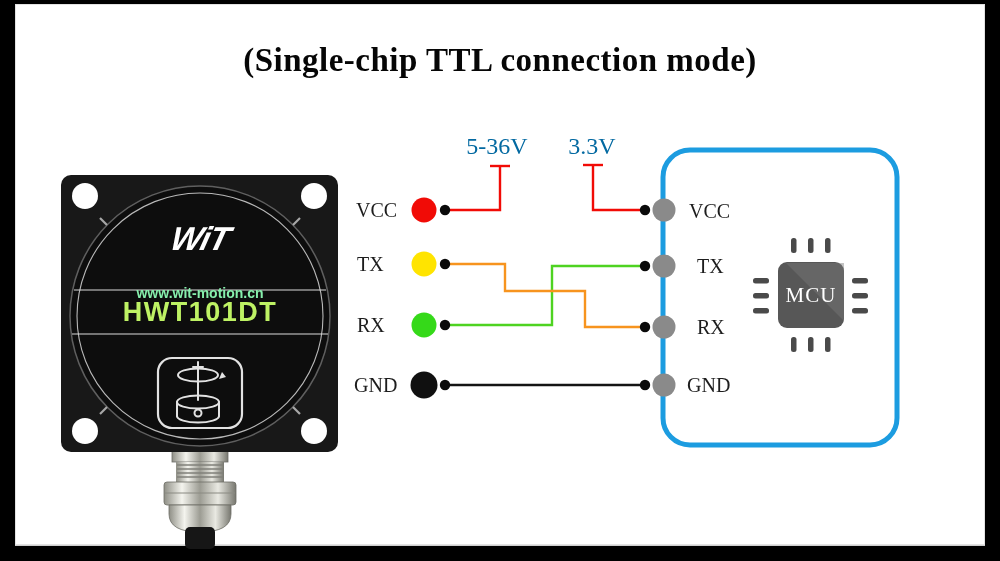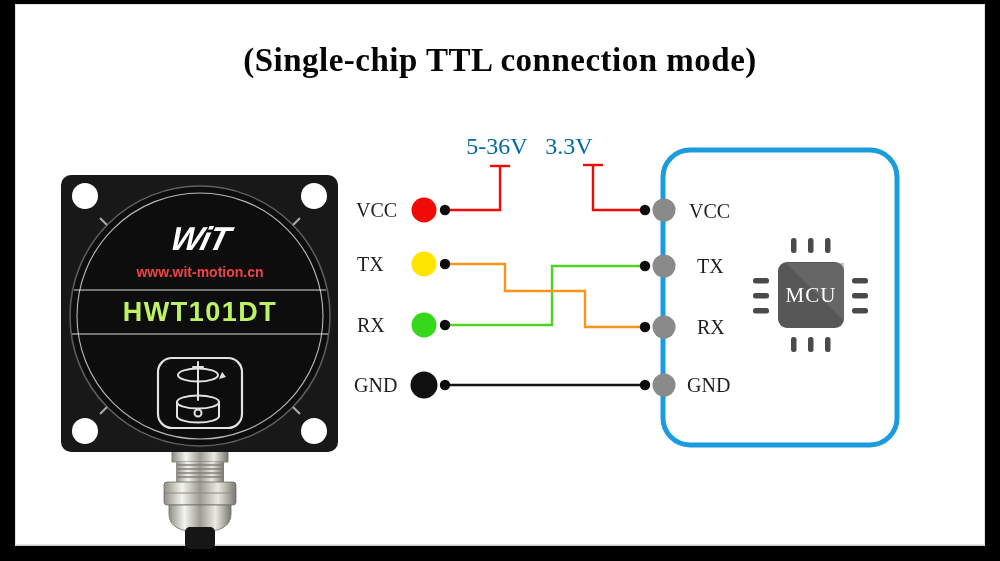--- a/index.html
+++ b/index.html
@@ -6,36 +6,36 @@
   #stage{position:relative;width:1000px;height:561px;background:#000;overflow:hidden;
          font-family:"Liberation Serif", serif;}
   #panel{position:absolute;left:15px;top:4px;width:968px;height:539px;background:#fff;
          border:1px solid #e3e3e3;box-shadow:0 1px 0 #cfcfcf;}
   svg.layer{position:absolute;left:0;top:0;width:1000px;height:561px;}
   .txt{position:absolute;white-space:nowrap;}
   .title{left:0;top:42px;width:1000px;text-align:center;font-weight:bold;font-size:33px;
          color:#060606;letter-spacing:0.5px;}
   .supply{font-size:24px;color:#0369a1;text-align:center;width:100px;line-height:28px;}
   #supply-left{left:447px;top:132px;}
-  #supply-right{left:519px;top:132px;}
+  #supply-right{left:542px;top:132px;}
   .lbl{font-size:20px;color:#1d1d1d;line-height:26px;}
   #lblL-vcc{left:356px;top:197px;}
   #lblL-tx {left:357px;top:251px;}
   #lblL-rx {left:357px;top:312px;}
   #lblL-gnd{left:354px;top:372px;}
   #lblR-vcc{left:689px;top:198px;}
   #lblR-tx {left:697px;top:253px;}
   #lblR-rx {left:697px;top:314px;}
   #lblR-gnd{left:687px;top:372px;}
   .mcu-label{left:778px;top:284px;width:66px;text-align:center;font-size:21px;color:#fff;
              letter-spacing:1px;line-height:22px;}
   .wit-logo{left:140px;top:221px;width:120px;text-align:center;color:#fff;
             font-family:"Liberation Sans",sans-serif;font-style:italic;font-weight:900;
             font-size:33px;line-height:36px;transform:skewX(-14deg);letter-spacing:-1px;}
-  .website{left:120px;top:264px;width:160px;text-align:center;color:#ef4444;
+  .website{left:120px;top:285px;width:160px;text-align:center;color:#86efac;
            font-family:"Liberation Sans",sans-serif;font-weight:bold;font-size:14px;line-height:16px;}
   .model{left:110px;top:297px;width:180px;text-align:center;color:#bef264;
          font-family:Liberation Sans, sans-serif;font-weight:bold;font-size:27px;
          letter-spacing:1.5px;line-height:30px;}
 </style>
 </head>
 <body>
 
 <div id="stage">
   <div id="panel"></div>

